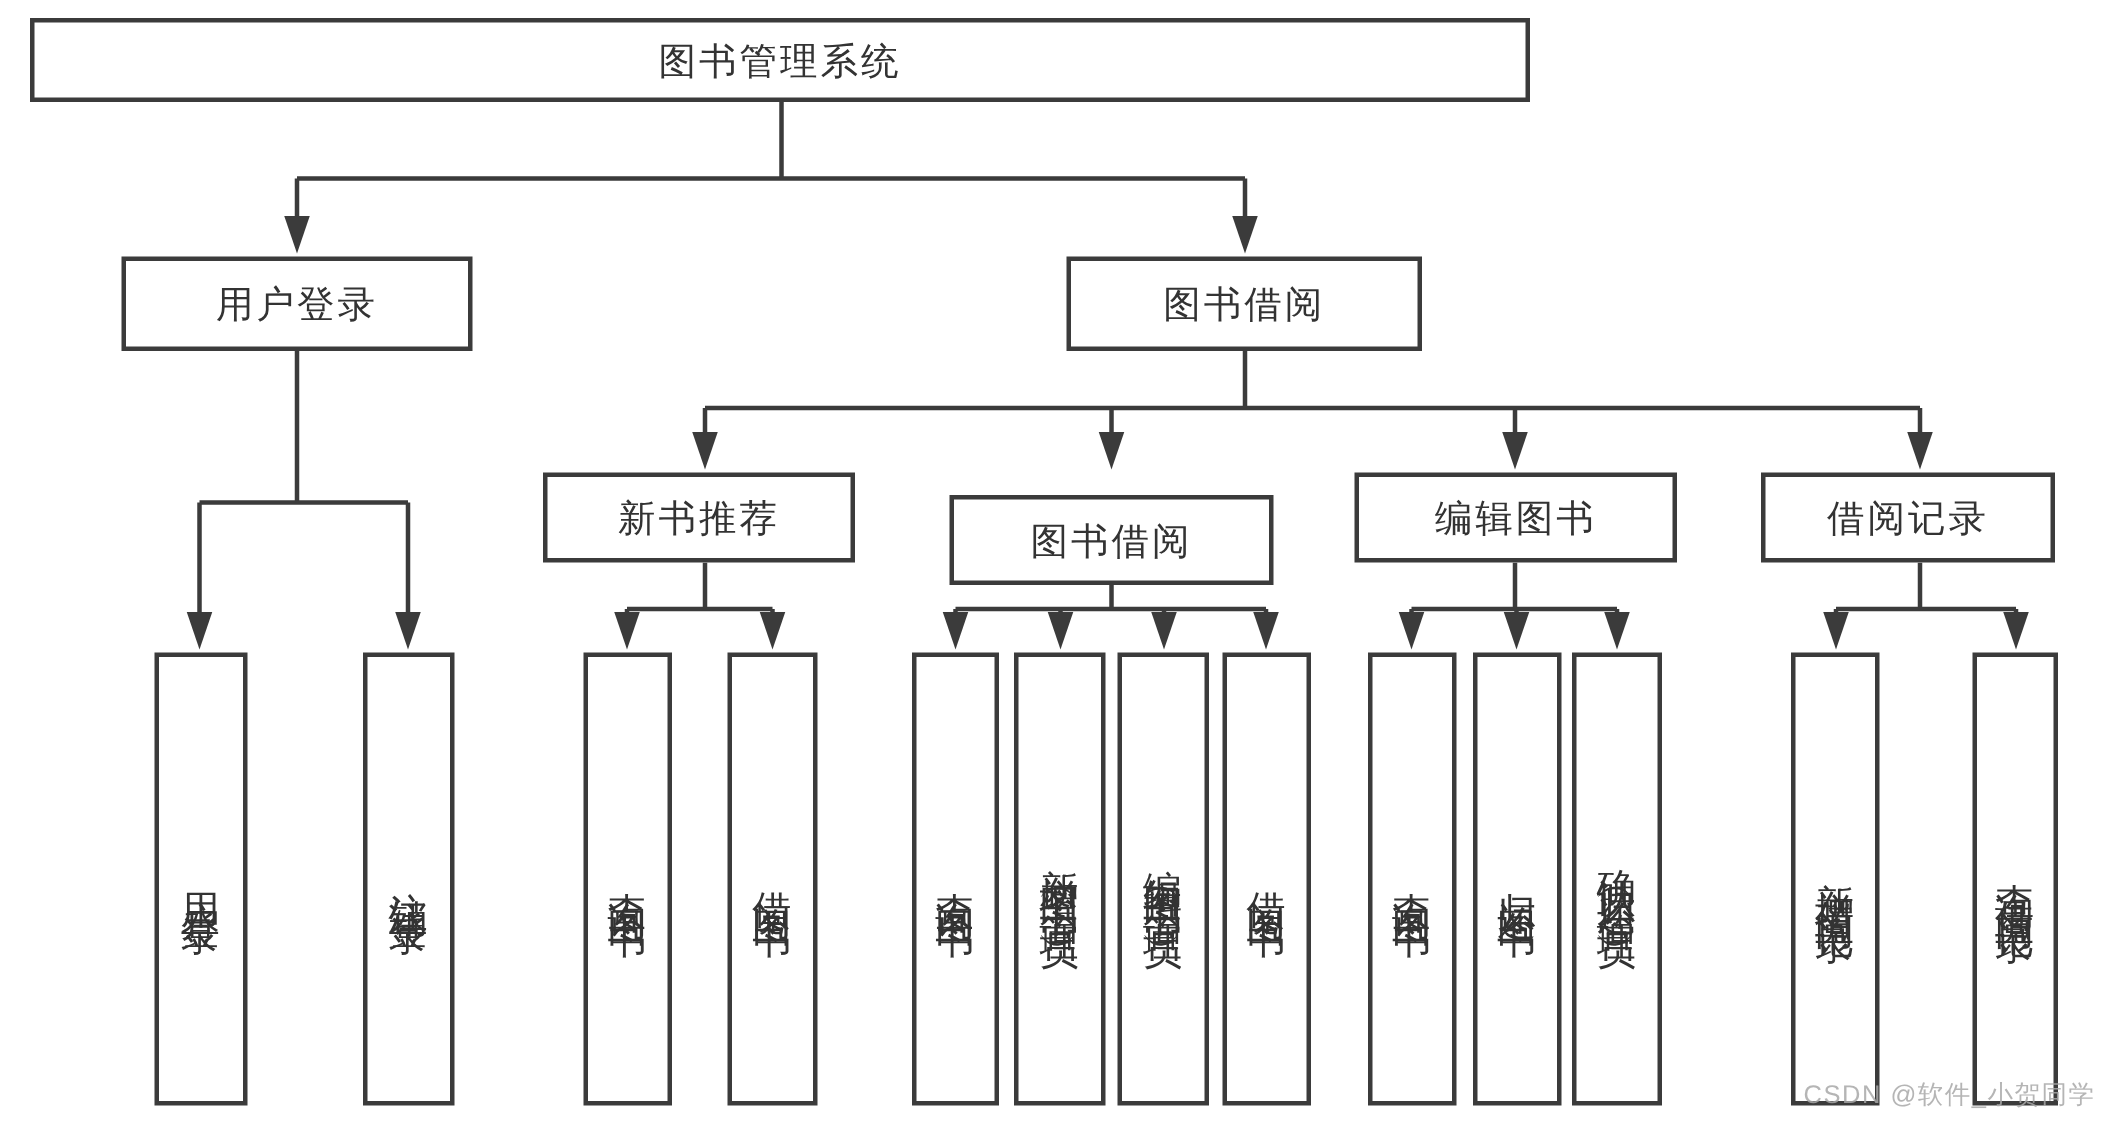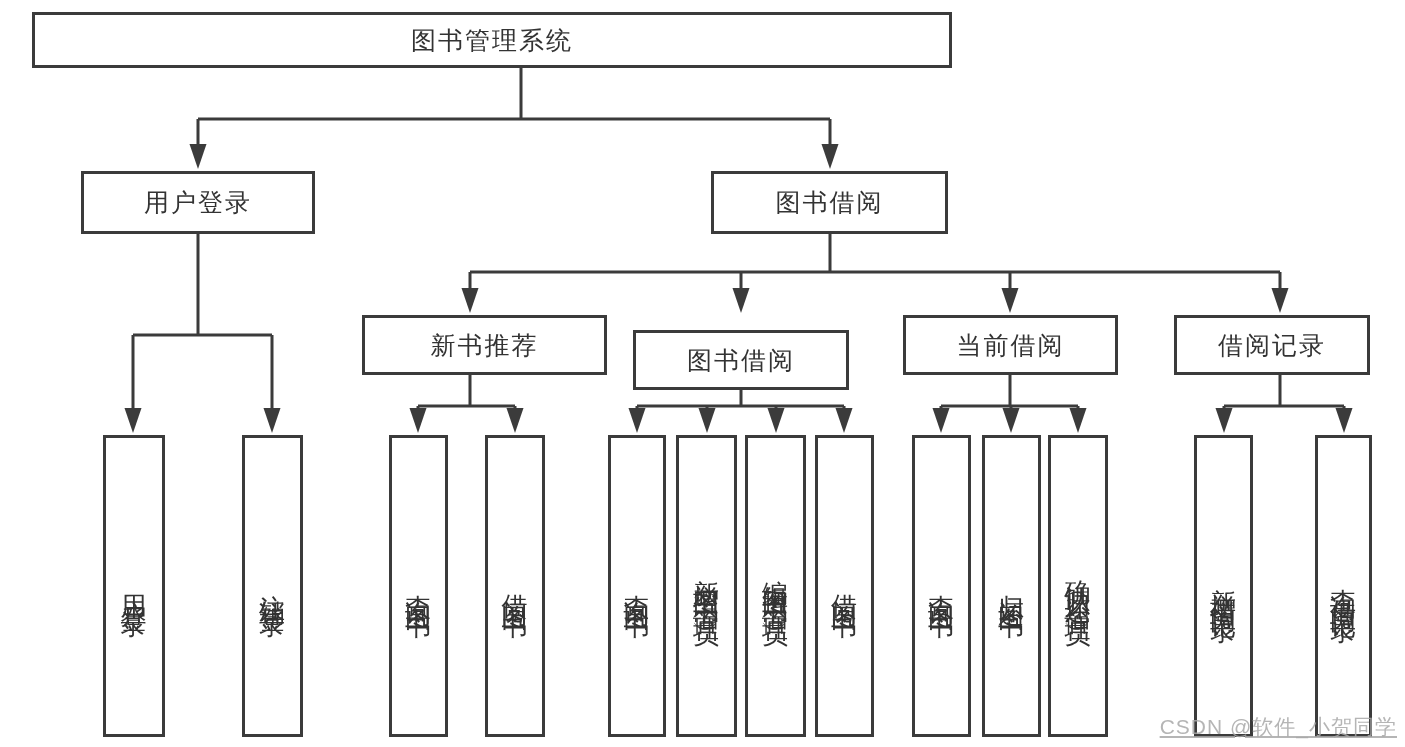--- a/index.html
+++ b/index.html
@@ -33,24 +33,23 @@
     font-size:26px;
     letter-spacing:6px;
     line-height:1;
   }
   #watermark{
     position:absolute;
     right:8px;
     bottom:6px;
     z-index:2;
     color:rgba(168,168,168,0.85);
-    font-size:21px;
+    font-size:17px;
     letter-spacing:1px;
     white-space:nowrap;
-    text-decoration:underline;
   }
 </style>
 </head>
 <body>
 
 <div id="stage">
 
   <svg id="edges" width="1405" height="747" viewBox="0 0 1405 747">
     <g stroke="#3b3b3b" stroke-width="3" fill="none">
 
@@ -84,39 +83,39 @@
       <polygon points="767.5,408 784.5,408 776,433"></polygon>
       <polygon points="835.5,408 852.5,408 844,433"></polygon>
       <polygon points="932.5,408 949.5,408 941,433"></polygon>
       <polygon points="1002.5,408 1019.5,408 1011,433"></polygon>
       <polygon points="1069.5,408 1086.5,408 1078,433"></polygon>
       <polygon points="1215.5,408 1232.5,408 1224,433"></polygon>
       <polygon points="1335.5,408 1352.5,408 1344,433"></polygon>
     </g>
   </svg>
 
-  <div class="box h" style="left:32px;top:12px;width:920px;height:56px">
+  <div class="box h" style="left:20px;top:12px;width:1000px;height:56px">
     <span class="lbl">图书管理系统</span>
   </div>
 
   <div class="box h" style="left:81px;top:171px;width:234px;height:63px">
     <span class="lbl">用户登录</span>
   </div>
   <div class="box h" style="left:711px;top:171px;width:237px;height:63px">
     <span class="lbl">图书借阅</span>
   </div>
 
-  <div class="box h" style="left:362px;top:315px;width:245px;height:60px">
+  <div class="box h" style="left:362px;top:315px;width:208px;height:60px">
     <span class="lbl">新书推荐</span>
   </div>
   <div class="box h" style="left:633px;top:330px;width:216px;height:60px">
     <span class="lbl">图书借阅</span>
   </div>
   <div class="box h" style="left:903px;top:315px;width:215px;height:60px">
-    <span class="lbl">当前借阅</span>
+    <span class="lbl">编辑图书</span>
   </div>
   <div class="box h" style="left:1174px;top:315px;width:196px;height:60px">
     <span class="lbl">借阅记录</span>
   </div>
 
   <div class="box v" style="left:103px;top:435px;width:62px;height:302px">
     <span class="lbl">用户登录</span>
   </div>
   <div class="box v" style="left:242px;top:435px;width:61px;height:302px">
     <span class="lbl">注销登录</span>

